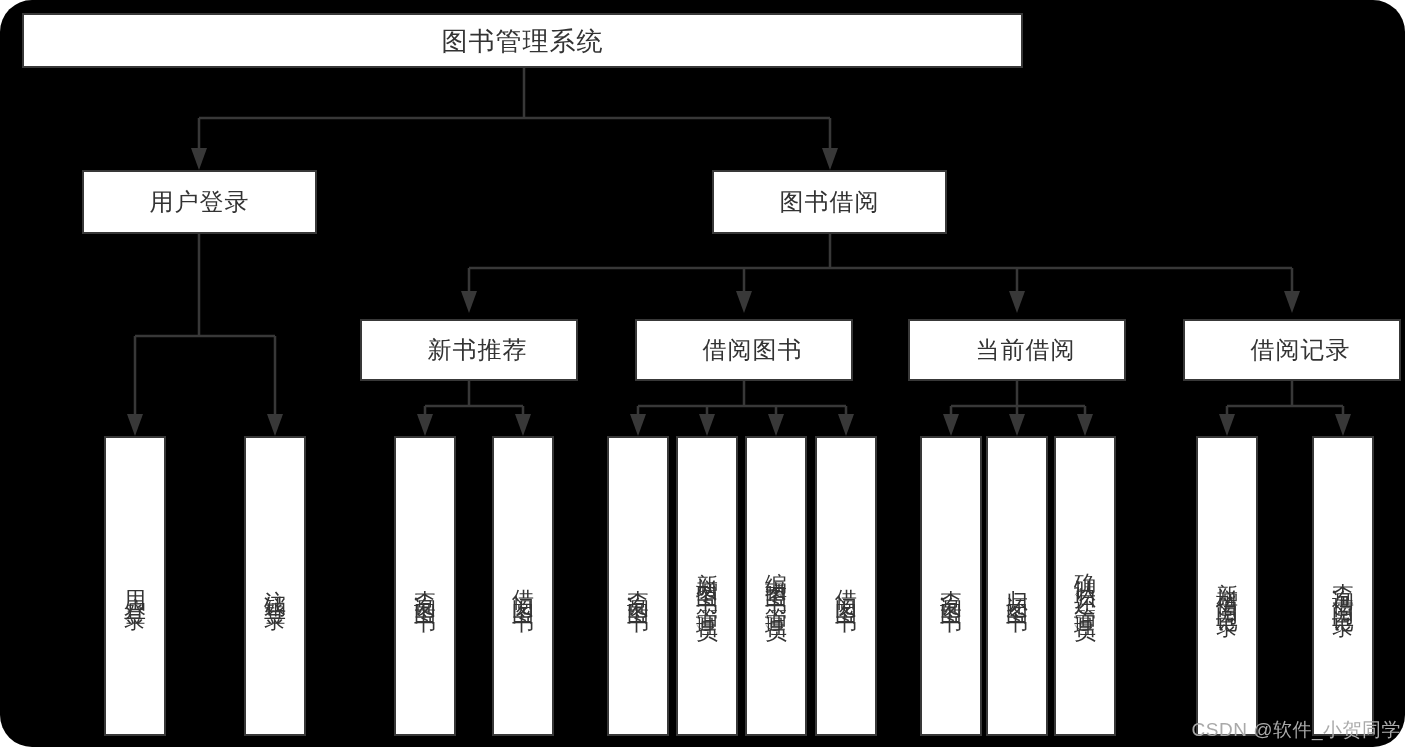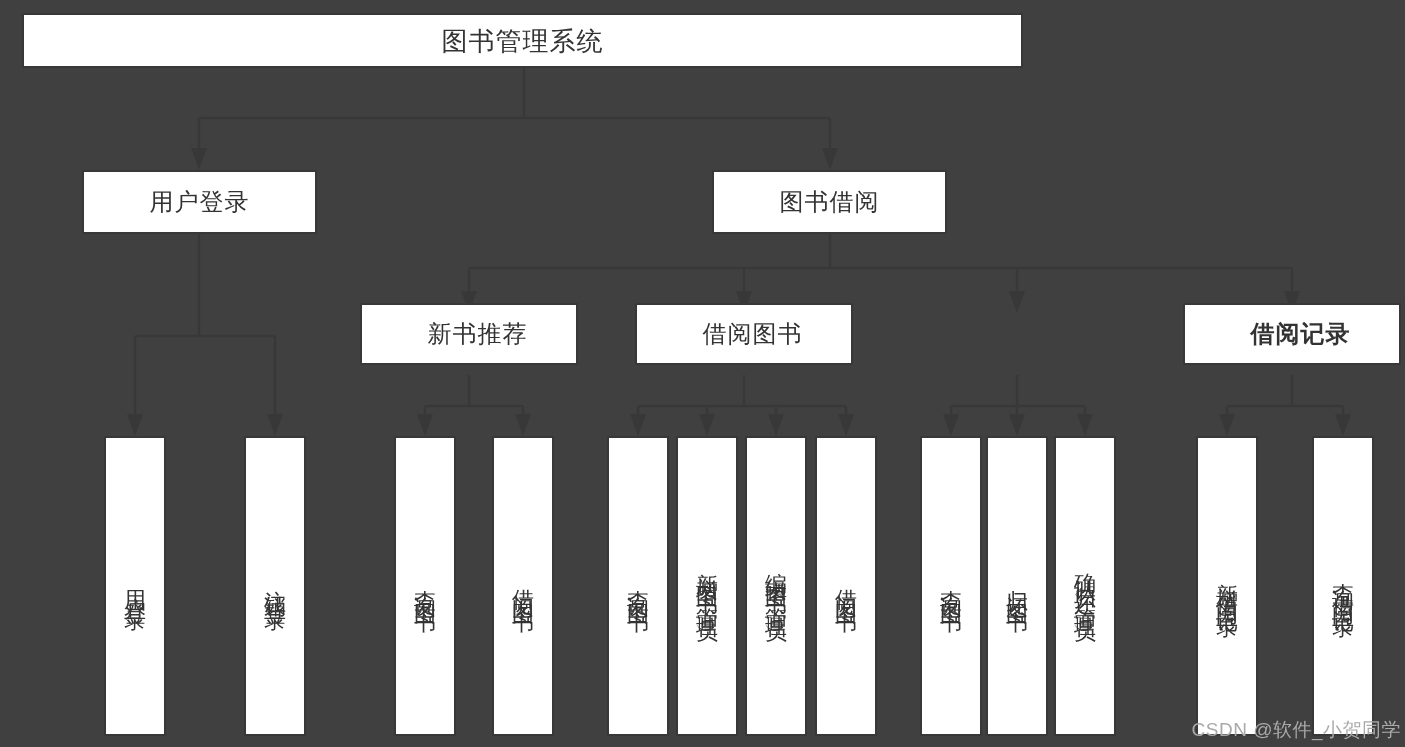--- a/index.html
+++ b/index.html
@@ -1,40 +1,41 @@
 <!DOCTYPE html>
 <html lang="zh"><head>
 <meta charset="utf-8">
 <title>图书管理系统</title>
 <style>
   html,body{margin:0;padding:0;background:#ffffff;}
   .stage{
     position:relative;
     width:1405px;height:747px;
-    background:#404040;
+    background:#000000;
     font-family:"Liberation Sans","DejaVu Sans",sans-serif;
     overflow:hidden;
+    border-radius:32px;
   }
   .wires{position:absolute;left:0;top:0;width:1405px;height:747px;}
   .box{
     position:absolute;
     box-sizing:border-box;
     background:#ffffff;
     border:2.5px solid #383838;
     color:#333333;
     display:flex;align-items:center;justify-content:center;
     text-align:center;
     line-height:1;
   }
   .h{font-size:24px;letter-spacing:1px;}
   .root{left:22px;top:13px;width:1001px;height:55px;font-size:26px;}
   .n-login{left:82px;top:170px;width:235px;height:64px;}
   .n-mgmt{left:712px;top:170px;width:235px;height:64px;}
-  .l3{top:303px;width:218px;height:62px;padding-left:17px;}
-  .l3a{left:360px;} .l3b{left:635px;} .l3c{left:908px;} .l3d{left:1183px;font-weight:bold;}
+  .l3{top:319px;width:218px;height:62px;padding-left:17px;}
+  .l3a{left:360px;} .l3b{left:635px;} .l3c{left:908px;} .l3d{left:1183px;}
   .v{
     top:436px;width:62px;height:300px;
     writing-mode:vertical-rl;
     text-orientation:mixed;
     font-size:22px;
     letter-spacing:7px;
   }
   .v1{left:104px;} .v2{left:244px;}
   .v3{left:394px;} .v4{left:492px;}
   .v5{left:607px;} .v6{left:676px;} .v7{left:745px;} .v8{left:815px;}
@@ -93,20 +94,21 @@
     <polygon class="ar" points="1335,414 1351,414 1343,436"></polygon>
   </svg>
 
   <div class="box h root">图书管理系统</div>
 
   <div class="box h n-login">用户登录</div>
   <div class="box h n-mgmt">图书借阅</div>
 
   <div class="box h l3 l3a">新书推荐</div>
   <div class="box h l3 l3b">借阅图书</div>
+  <div class="box h l3 l3c">当前借阅</div>
   <div class="box h l3 l3d">借阅记录</div>
 
   <div class="box v v1">用户登录</div>
   <div class="box v v2">注销登录</div>
 
   <div class="box v v3">查询图书</div>
   <div class="box v v4">借阅图书</div>
 
   <div class="box v v5">查询图书</div>
   <div class="box v v6">新增图书（管理员）</div>

